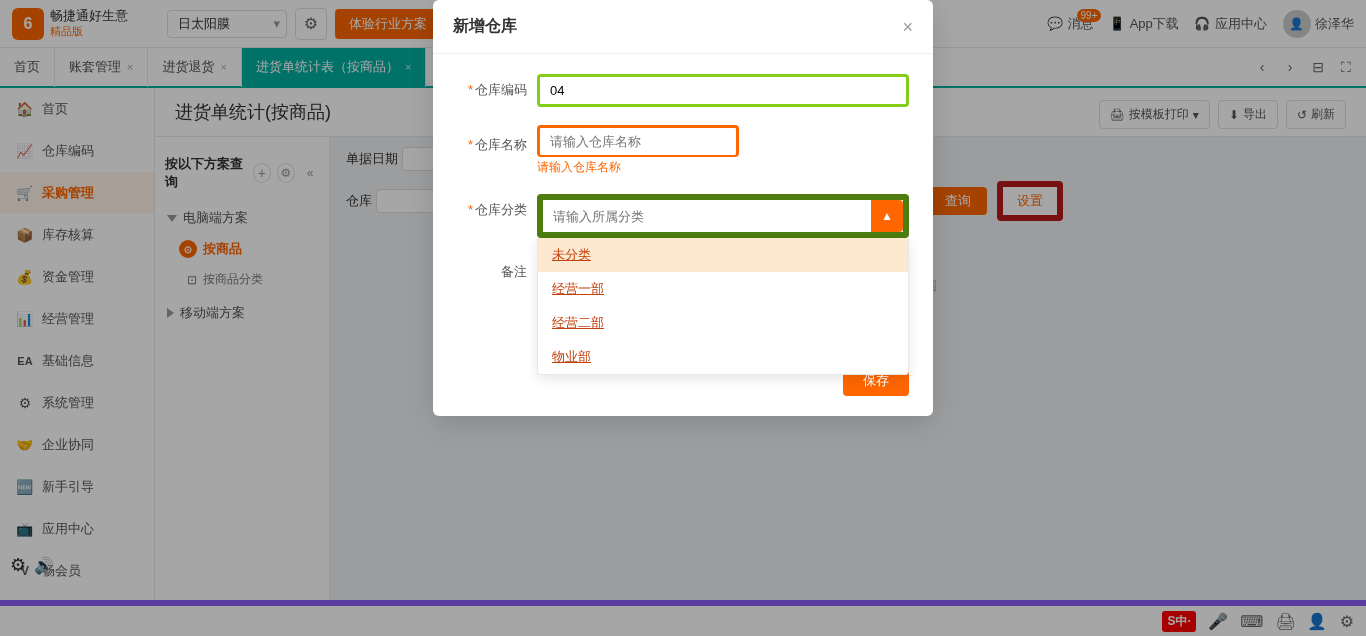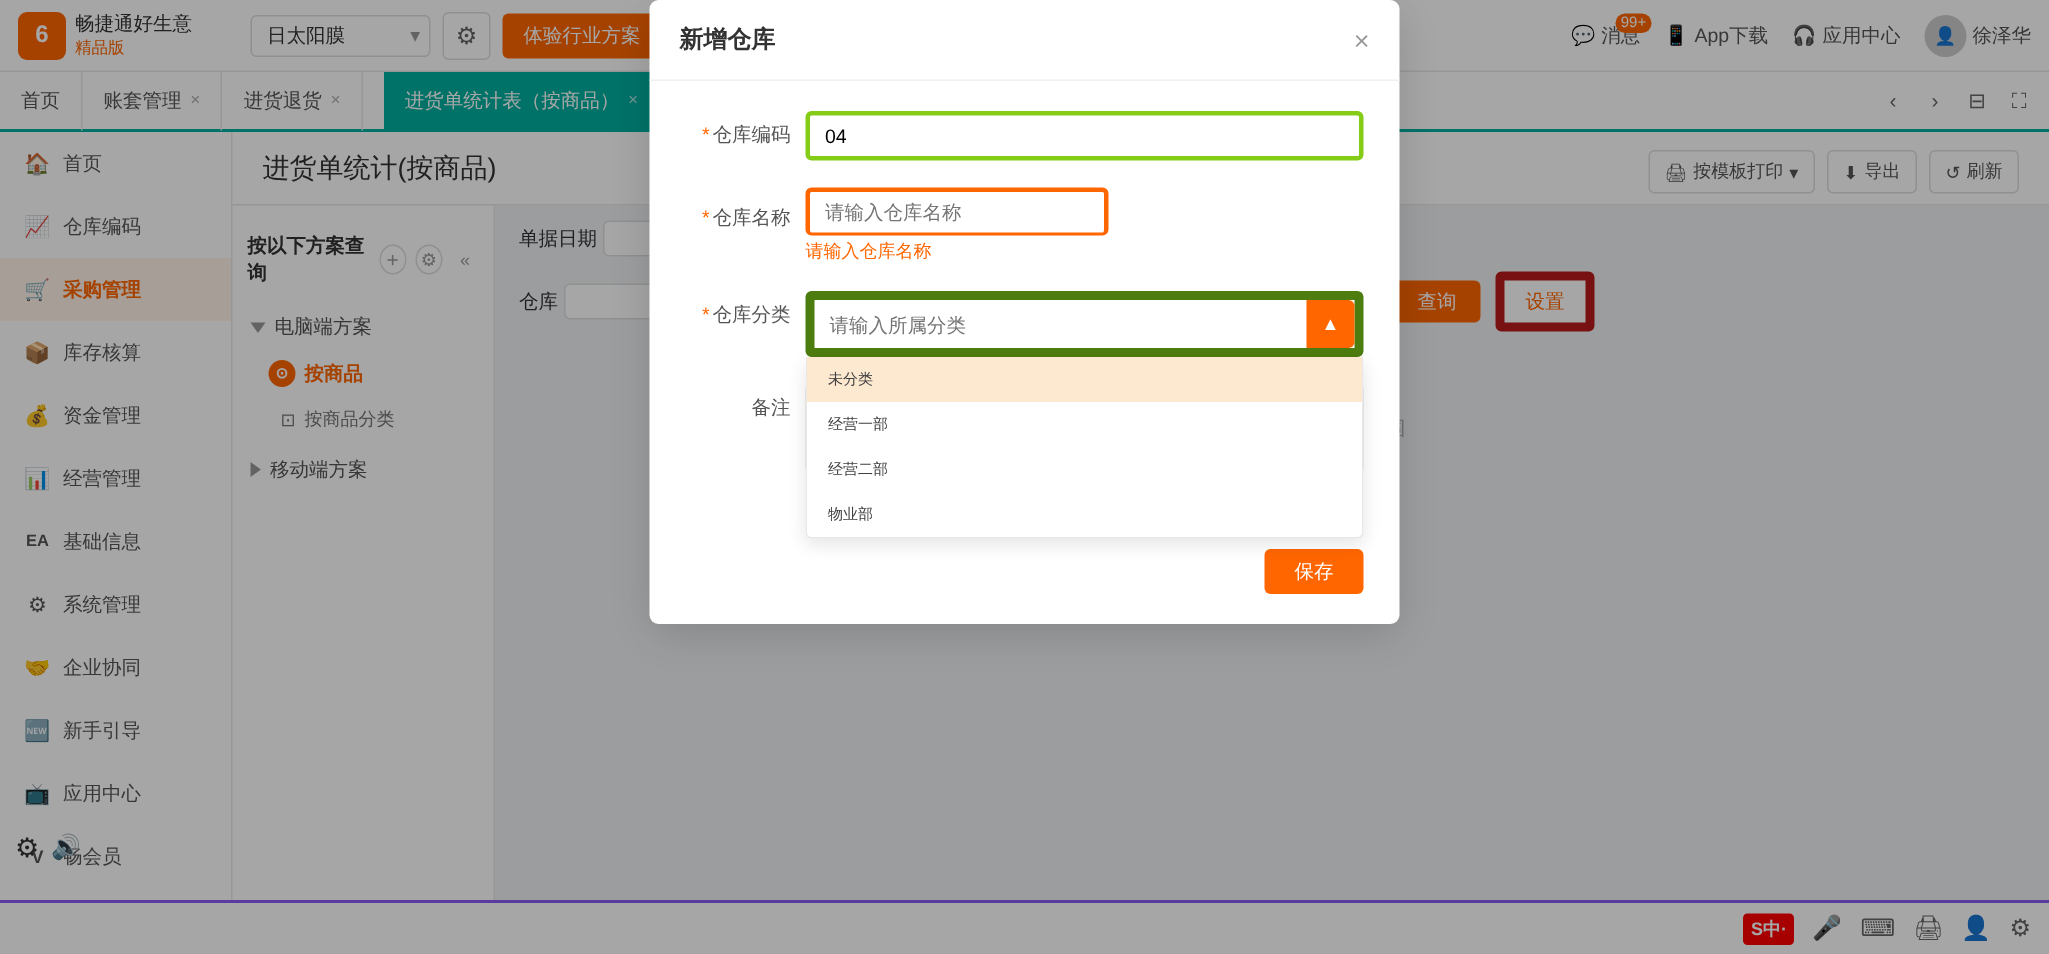--- a/index.html
+++ b/index.html
@@ -147,21 +147,20 @@
       cursor: pointer;
       font-size: 13px;
       color: #555;
       border-right: 1px solid #e8e8e8;
       gap: 6px;
       white-space: nowrap;
     }
     .tab-item.active {
       background: #00b0a0;
       color: #fff;
-      margin-left: 14px;
     }
     .tab-close {
       font-size: 11px;
       color: #aaa;
       cursor: pointer;
     }
     .tab-item.active .tab-close { color: rgba(255,255,255,0.7); }
     .tab-controls {
       margin-left: auto;
       display: flex;
@@ -494,22 +493,23 @@
       background: #fff;
       border: 1px solid #e8e8e8;
       border-top: none;
       border-radius: 0 0 4px 4px;
       box-shadow: 0 4px 12px rgba(0,0,0,0.1);
       z-index: 200;
     }
     .cat-option {
       padding: 8px 14px;
       cursor: pointer;
-      font-size: 10px;
-      color: #404040;
+      font-size: 13px;
+      color: #c2410c;
+      text-decoration: underline;
     }
     .cat-option.highlighted { background: #fde8d0; }
 
     
     .remark-input {
       flex: 1;
       border: 1px solid #ddd;
       border-radius: 4px;
       padding: 6px 10px;
       font-size: 13px;
@@ -534,21 +534,21 @@
     }
 
     
     .bottom-bar {
       position: fixed;
       bottom: 0;
       left: 0;
       right: 0;
       height: 36px;
       background: #fff;
-      border-top: 2px solid #8b5cf6;
+      border-top: 6px solid #8b5cf6;
       display: flex;
       align-items: center;
       justify-content: flex-end;
       padding-right: 12px;
       gap: 12px;
       z-index: 5;
     }
     .bottom-icon {
       font-size: 16px;
       cursor: pointer;

